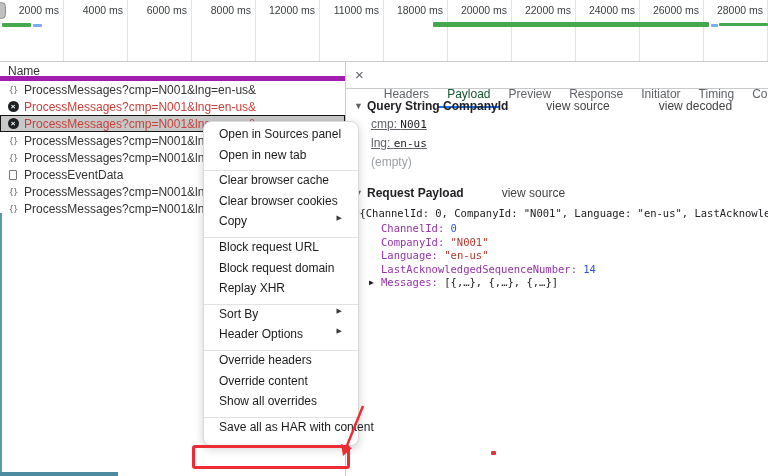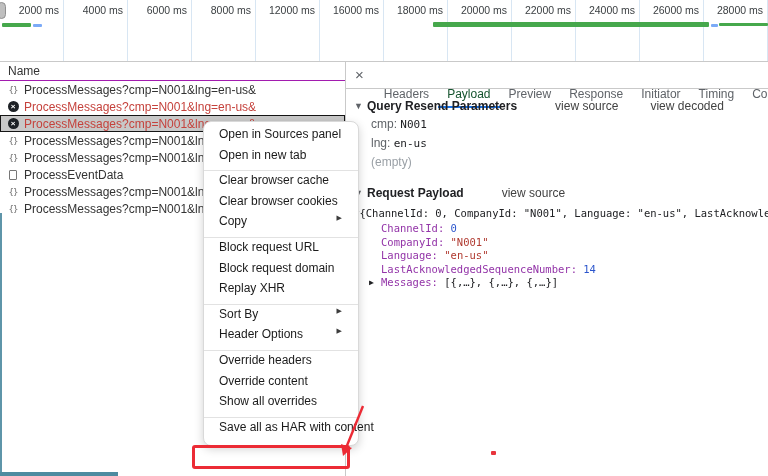--- a/index.html
+++ b/index.html
@@ -17,21 +17,21 @@
   .tl-bar { position:absolute; border-radius:1px; }
   .bar-green-1 { left:2px;  top:23px; width:29px; height:4px; background:#46a84c; }
   .bar-blue-1  { left:33px; top:24px; width:9px;  height:3px; background:#7baaf7; }
   .bar-green-2 { left:433px; top:22px; width:276px; height:5px; background:#46a84c; }
   .bar-blue-2  { left:711px; top:24px; width:7px; height:3px; background:#7baaf7; }
   .bar-green-3 { left:719px; top:23px; width:49px; height:3px; background:#46a84c; }
 
   
   .net-list { position:absolute; left:0; top:62px; width:345px; height:414px; background:#fff; }
   .net-head { height:19px; line-height:19px; padding-left:8px; font-size:12px; color:#333;
-              border-bottom:1px solid #a21caf; background:#fff; }
+              border-bottom:5px solid #a21caf; background:#fff; }
   .net-row { height:17px; display:flex; align-items:center; padding-left:6px;
              font-size:12px; color:#333; white-space:nowrap; overflow:hidden; cursor:default; }
   .net-row.error { color:#c5423c; }
   .net-row.selected { background:#c8c8c8; box-shadow:inset 0 0 0 1px #151515; }
   .ric { width:14px; margin-right:4px; display:inline-flex; justify-content:center; flex:none; }
   .ic-json { font-family:"DejaVu Sans Mono", monospace; font-size:9px; color:#6e6e6e; letter-spacing:-1px; }
   .ic-err { width:11px; height:11px; border-radius:50%; background:#1d2125; color:#fff;
             font-size:8px; line-height:11px; text-align:center; font-weight:bold; }
   .ic-doc { width:8px; height:10px; border:1px solid #777; border-radius:1px; background:#fff; }
 
@@ -40,22 +40,22 @@
             background:#fff; border-left:1px solid #c9c9c9; }
   .tabbar { height:27px; display:flex; align-items:center; border-bottom:1px solid #c9c9c9; }
   .tab-close { font-size:15px; color:#5f6368; padding:0 11px 2px 9px; cursor:pointer; }
   .tab { font-size:12px; color:#5f6368; padding:6px 9px 7px 9px; cursor:pointer;margin-top:39px; }
   .tab.active { color:#14532d; box-shadow:inset 0 -2px 0 #1a73e8; }
   .pcontent { padding:7px 0 0 8px; }
   .sec-head { display:flex; align-items:center; height:19px; font-size:12px; }
   .tri { font-size:9px; color:#5f6368; width:13px; display:inline-block; }
   .sec-title { font-weight:bold; color:#202124; }
   .sec-link { color:#424242; margin-left:38px; cursor:pointer; }
-  .sec-link.second { margin-left:32px; }
-  .qrow { padding-left:17px; height:19px; line-height:19px; font-size:12px; color:#5f6368; }
+  .sec-link.second { margin-left:49px; }
+  .qrow { padding-left:17px; height:19px; line-height:19px; font-size:12px; color:#5f6368;text-decoration:underline; }
   .qrow .qval { font-family:"DejaVu Sans Mono", monospace; font-size:11px; color:#202124; }
   .qempty { padding-left:17px; height:18px; line-height:18px; font-size:12px; color:#9aa0a6; }
   .json-preview { display:flex; align-items:center; margin-top:3px; height:16px;
                   font-family:"DejaVu Sans Mono", monospace; font-size:10.5px; color:#202124;
                   white-space:nowrap; overflow:hidden; }
   .json-kids { padding-left:27px; margin-top:1px; }
   .jline { font-family:"DejaVu Sans Mono", monospace; font-size:10.5px; line-height:13.5px; white-space:nowrap; }
   .jkey { color:#9334a8; }
   .jnum { color:#2b55cc; }
   .jstr { color:#b03a30; }
@@ -98,21 +98,21 @@
     <div class="tl-col">
         <span class="tl-label">6000 ms</span>
       </div>
     <div class="tl-col">
         <span class="tl-label">8000 ms</span>
       </div>
     <div class="tl-col">
         <span class="tl-label">12000 ms</span>
       </div>
     <div class="tl-col">
-        <span class="tl-label">16000 ms</span>
+        <span class="tl-label">11000 ms</span>
       </div>
     <div class="tl-col">
         <span class="tl-label">18000 ms</span>
       </div>
     <div class="tl-col">
         <span class="tl-label">20000 ms</span>
       </div>
     <div class="tl-col">
         <span class="tl-label">22000 ms</span>
       </div>
@@ -194,21 +194,21 @@
       <span class="tab">Preview</span>
       <span class="tab">Response</span>
       <span class="tab">Initiator</span>
       <span class="tab">Timing</span>
       <span class="tab">Cookies</span>
     </div>
 
     <div class="pcontent">
       <div class="sec-head">
         <span class="tri">▼</span>
-        <span class="sec-title">Query Resend Parameters</span>
+        <span class="sec-title">Query String CompanyId</span>
         <span class="sec-link">view source</span>
         <span class="sec-link second">view decoded</span>
       </div>
       <div class="qrow">
         <span>cmp:</span>
         <span class="qval">N001</span>
       </div>
       <div class="qrow">
         <span>lng:</span>
         <span class="qval">en-us</span>

